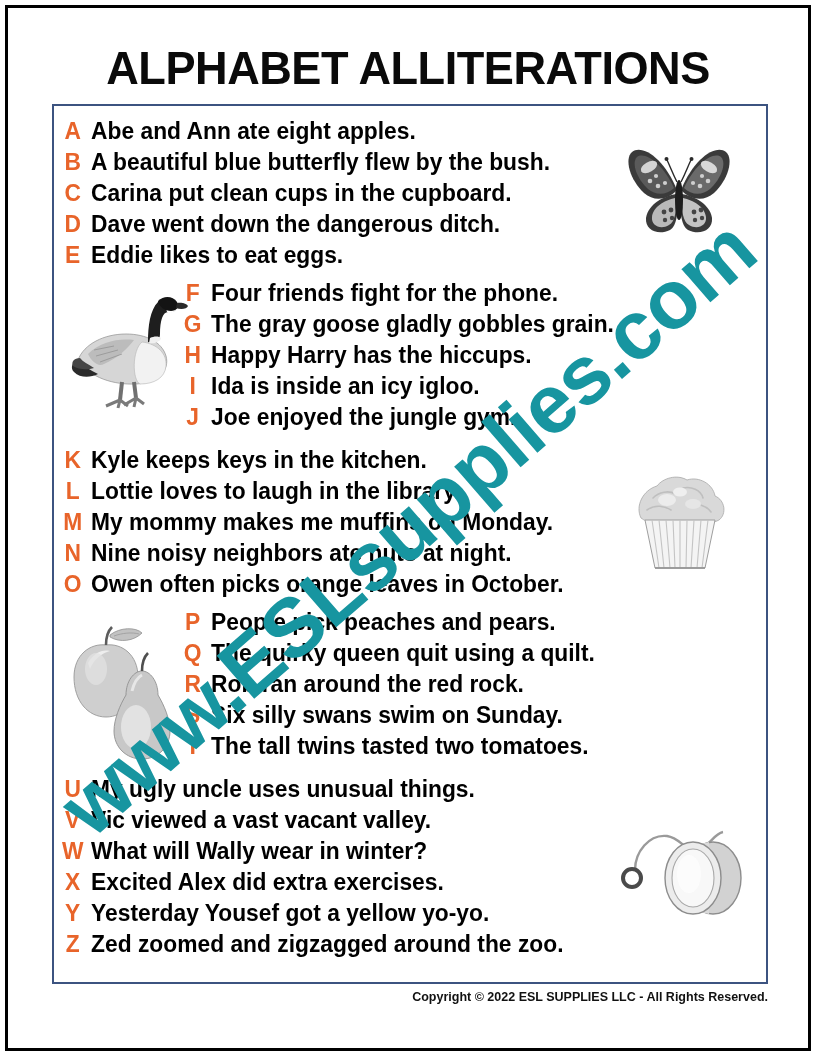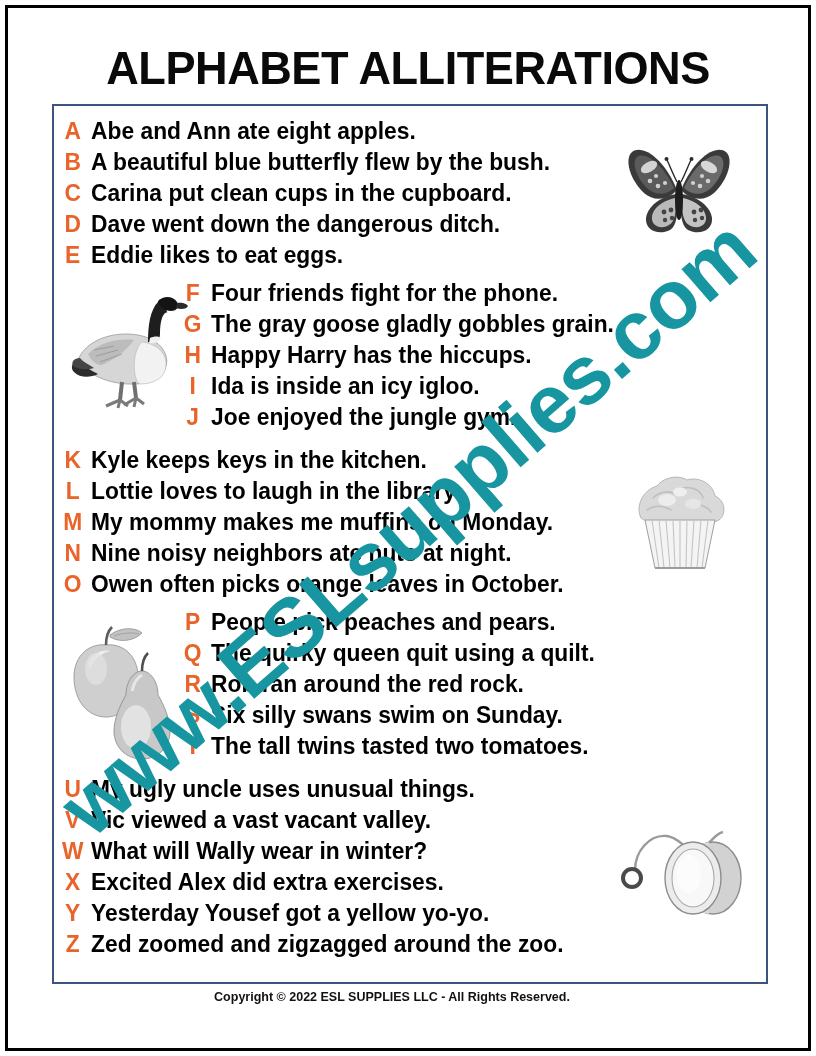--- a/index.html
+++ b/index.html
@@ -122,24 +122,24 @@
     white-space: nowrap;
     transform: translate(-50%, -50%) rotate(-41deg);
     transform-origin: center center;
     letter-spacing: -1px;
     pointer-events: none;
   }
 
   
   .copyright {
     position: absolute;
-    left: 8px;
+    left: 0;
     top: 990px;
     width: 768px;
-    text-align: center;
+    text-align: right;
     font-family: "Liberation Sans Narrow", "Liberation Sans", sans-serif;
     font-weight: bold;
     font-size: 12.5px;
     color: #111111;
     white-space: nowrap;
   }
 </style>
 </head>
 <body>
 

